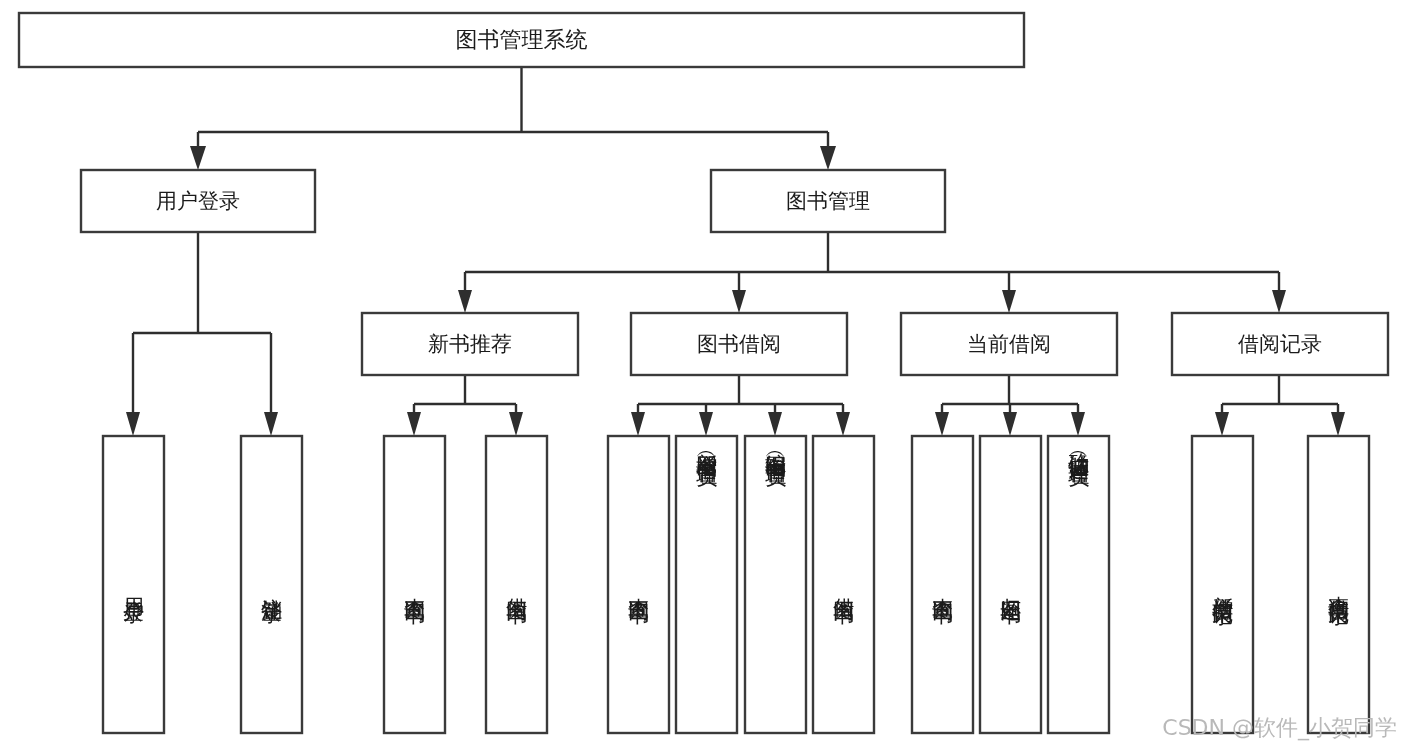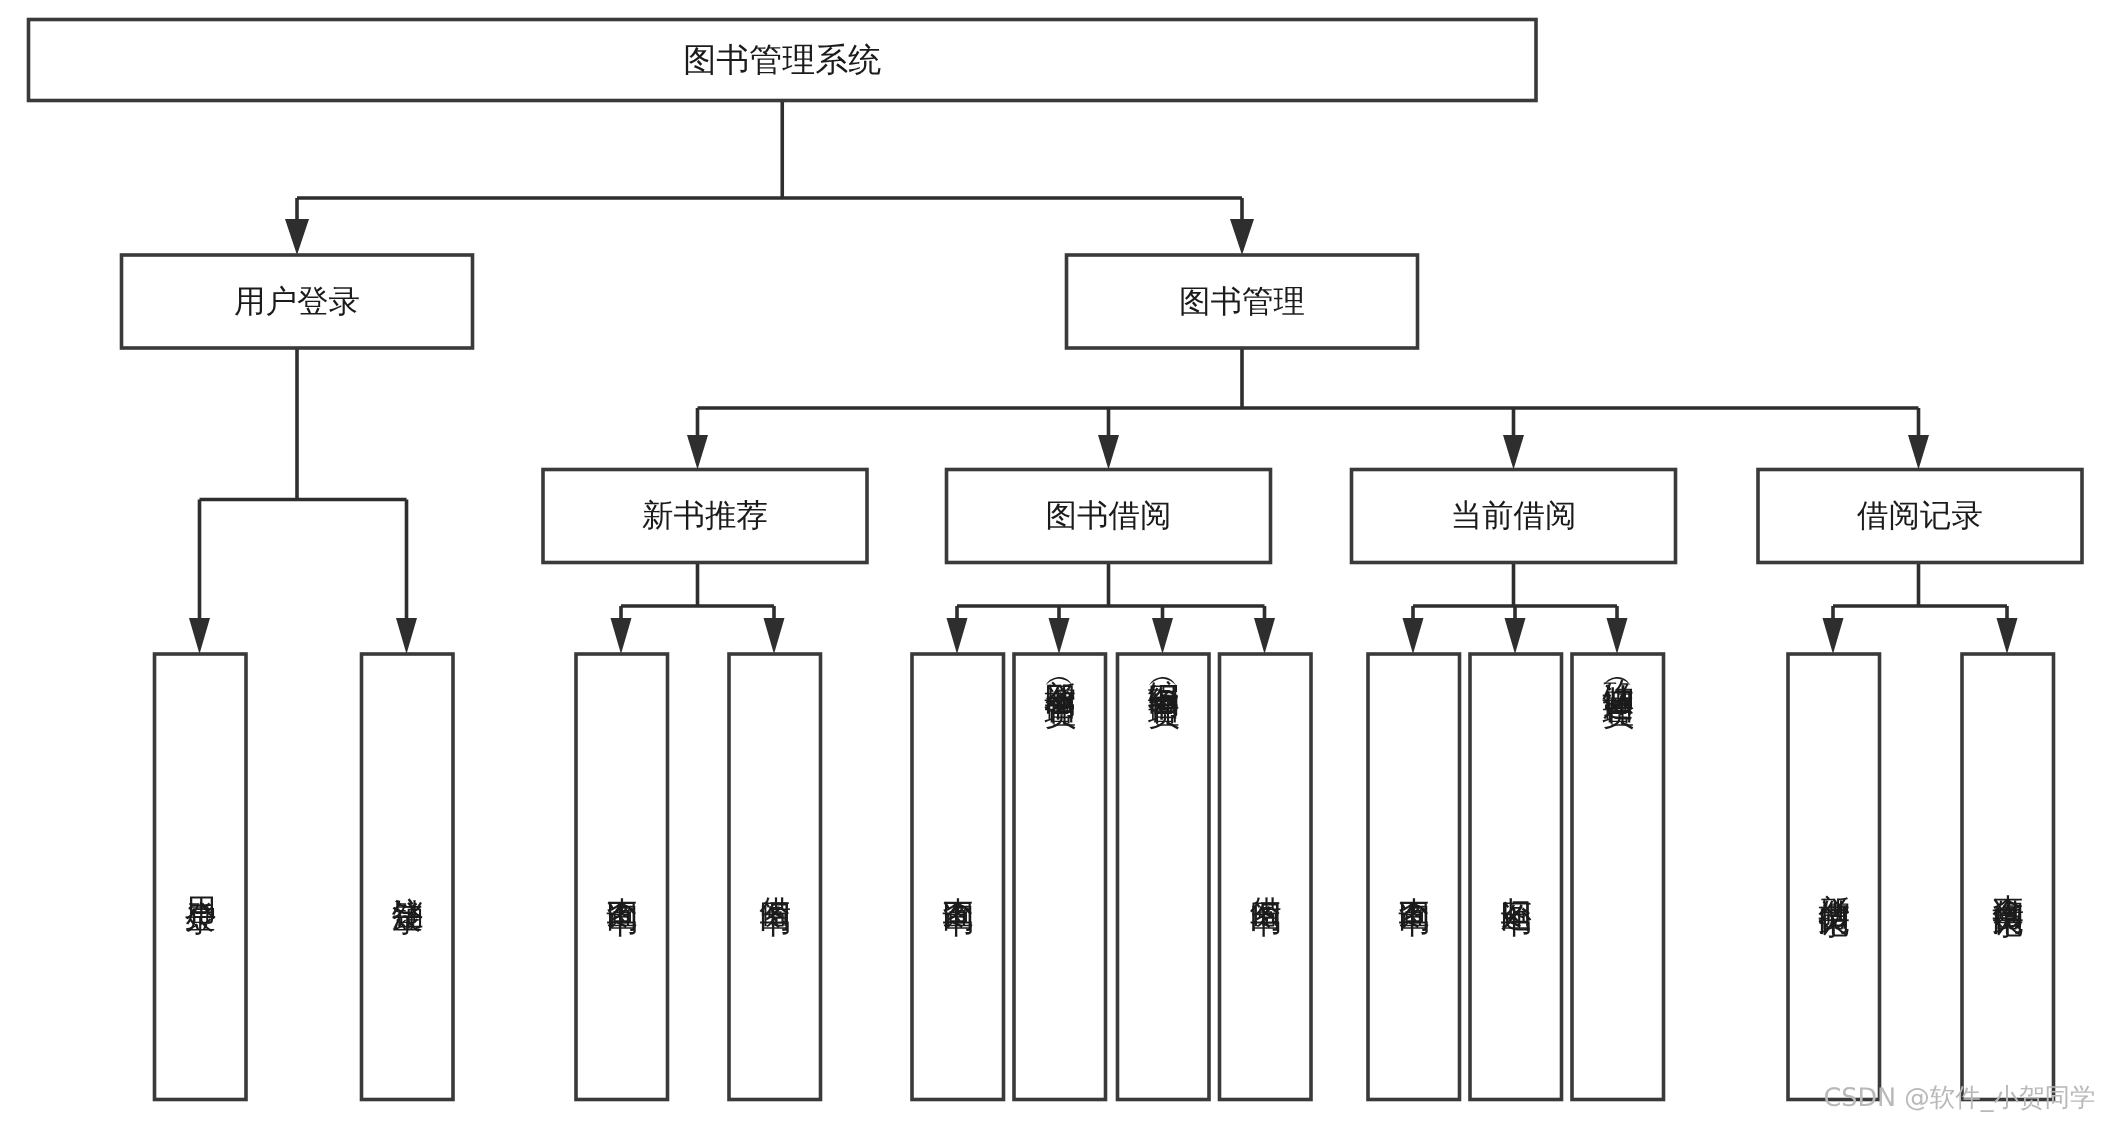--- a/index.html
+++ b/index.html
@@ -72,21 +72,21 @@
     line-height: 1.08;
     color: #1b1b1b;
     letter-spacing: 2px;
     white-space: nowrap;
   }
   .watermark {
     position: absolute;
     right: 8px;
     bottom: 4px;
     font-family: "DejaVu Sans", "Liberation Sans", sans-serif;
-    font-size: 17px;
+    font-size: 22px;
     color: #b9b9b9;
     white-space: nowrap;
     user-select: none;
   }
 </style>
 </head>
 <body>
 
 <div id="diagram-root">
 

